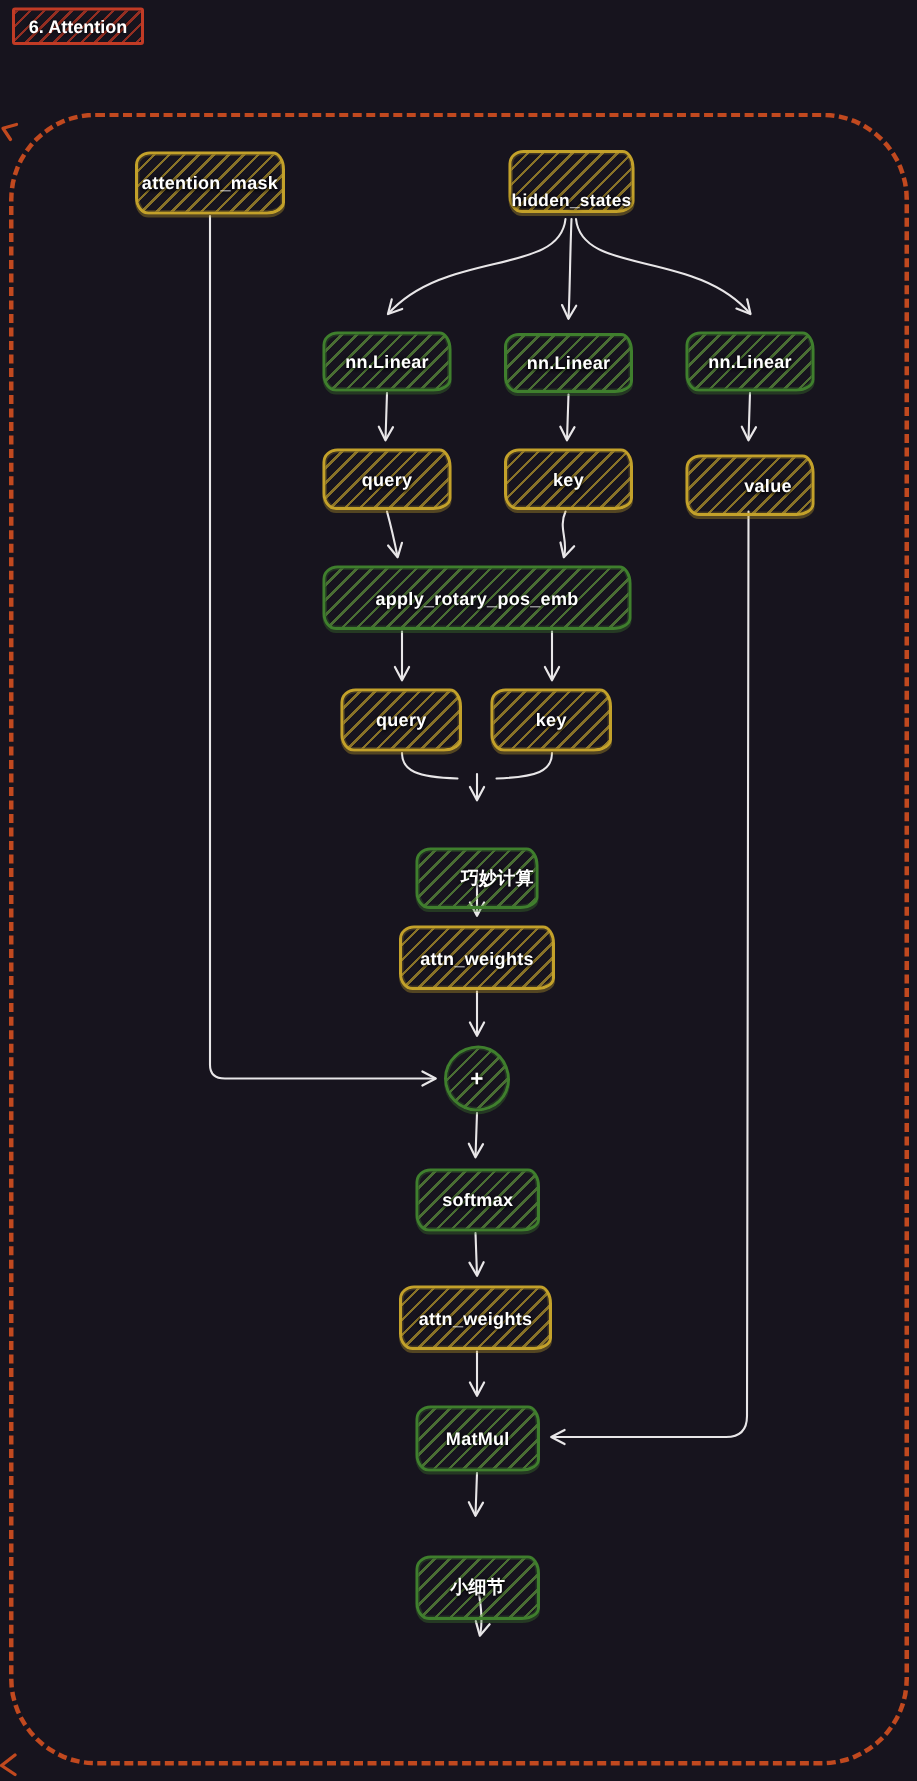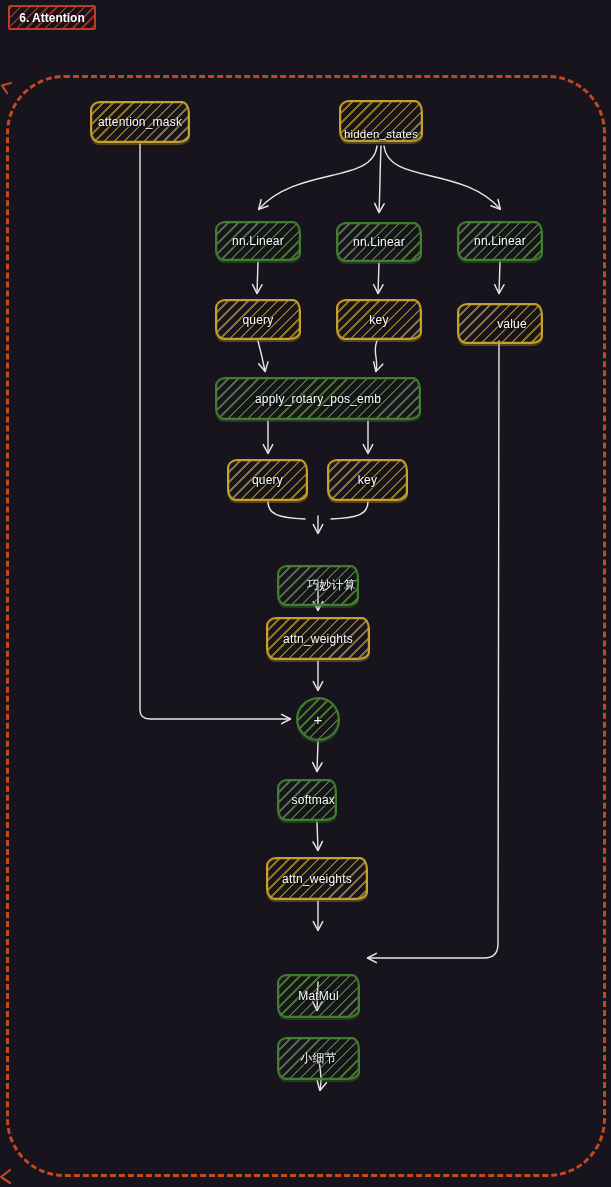--- a/index.html
+++ b/index.html
@@ -27,21 +27,21 @@
       rgba(190,55,35,0.75) 0px, rgba(190,55,35,0.75) 1.7px,
       rgba(0,0,0,0) 1.7px, rgba(0,0,0,0) 6.5px);
     display: flex; align-items: center; justify-content: center;
     color: #fff; font-size: 12px; font-weight: 700;
     text-shadow: 0 0 3px rgba(0,0,0,.9);
   }
 
   .node {
     position: absolute; box-sizing: border-box;
     display: flex; align-items: center; justify-content: center;
-    color: #ffffff; font-size: 12px; font-weight: 400;
+    color: #ffffff; font-size: 12px; font-weight: 700;
     text-shadow: 0 0 3px rgba(0,0,0,.95), 0 1px 2px rgba(0,0,0,.8);
     border-radius: 10px 8px 12px 9px / 9px 12px 8px 11px;
     letter-spacing: 0.2px;
   }
   .yellow {
     border: 2px solid #c3a12a;
     background: repeating-linear-gradient(135deg,
       rgba(206,172,46,0.62) 0px, rgba(206,172,46,0.62) 1.7px,
       rgba(0,0,0,0) 1.7px, rgba(0,0,0,0) 7px);
     box-shadow: 0 2px 0 0 rgba(195,161,42,0.35), inset 0 0 0 1px rgba(195,161,42,0.25);
@@ -157,29 +157,29 @@
   </div>
 
   <div class="node yellow" style="left:266px; top:617px; width:104px; height:43px;">
     <span>attn_weights</span>
   </div>
 
   <div class="node green circle" style="left:296px; top:697px; width:44px; height:44px;">
     <span>+</span>
   </div>
 
-  <div class="node green" style="left:277px; top:779px; width:60px; height:42px;justify-content:flex-end;">
+  <div class="node green" style="left:277px; top:779px; width:83px; height:42px;">
     <span>softmax</span>
   </div>
 
   <div class="node yellow" style="left:266px; top:857px; width:102px; height:43px;">
     <span>attn_weights</span>
   </div>
 
-  <div class="node green" style="left:277px; top:937px; width:83px; height:44px;margin-top:37px;">
+  <div class="node green" style="left:277px; top:937px; width:83px; height:44px;">
     <span>MatMul</span>
   </div>
 
   <div class="node green" style="left:277px; top:1017px; width:83px; height:43px;margin-top:20px;">
     <span>小细节</span>
   </div>
 
 
 </div>
 

